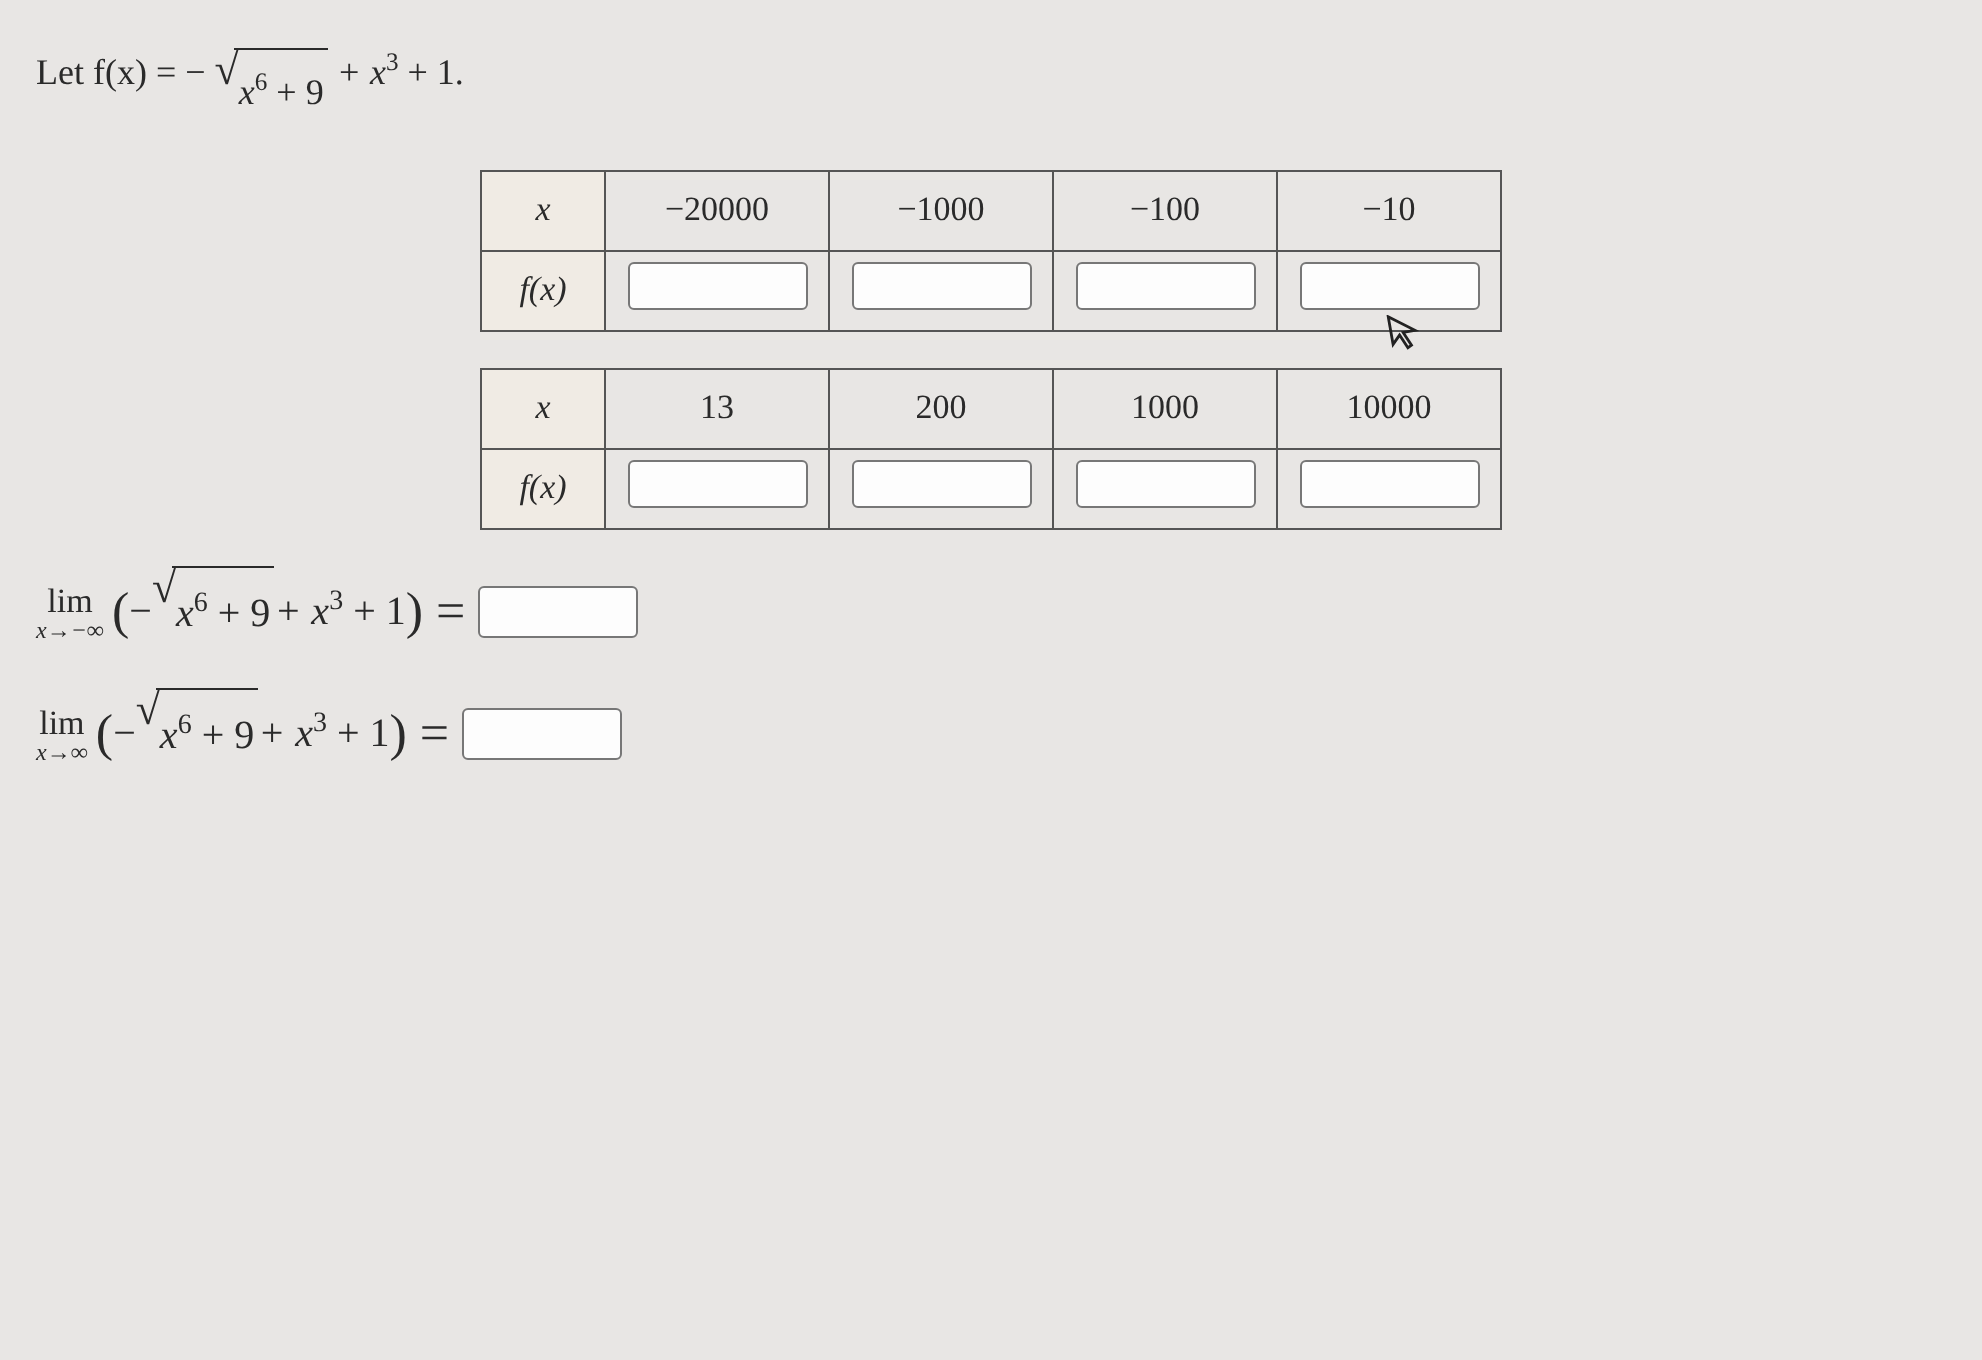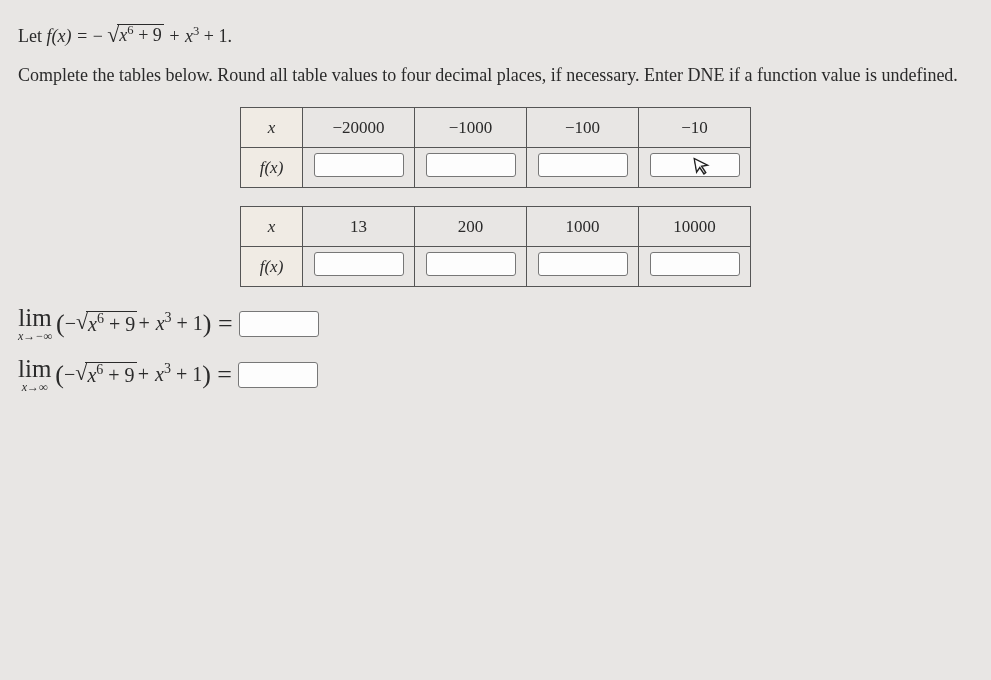--- a/index.html
+++ b/index.html
@@ -68,33 +68,33 @@
     display: flex;
     align-items: center;
   }
   .limstack {
     display: inline-flex;
     flex-direction: column;
     align-items: center;
     line-height: 1;
     margin-right: 4px;
   }
-  .limtop { font-size: 25px; }
+  .limtop { font-size: 17px; }
   .limbot { font-size: 12px; }
   .sqrt {
     display: inline-flex;
     align-items: flex-start;
   }
   .radical {
     font-size: 22px;
     line-height: 1;
   }
   .radicand {
     border-top: 1.5px solid #2a2a2a;
-    padding: 0 2px;
+    padding: 11px 2px;
     margin-left: -2px;
     line-height: 1.2;
   }
   sup { font-size: 0.7em; line-height: 0; }
   .answer-box {
     display: inline-block;
     width: 80px;
     height: 26px;
     border: 1px solid #777;
     border-radius: 3px;
@@ -111,34 +111,33 @@
     transform: rotate(-10deg);
   }
 </style>
 </head>
 <body>
 
 <div class="page">
 
   <div class="intro-line">
     <span>Let </span>
-    <span style="font-style:italic">f(x) = </span>
+    <span style="">f(x) = </span>
     <span>−</span>
     <span class="sqrt">
       <span class="radical">√</span>
       <span class="radicand">
         <span style="font-style:italic">x</span><sup>6</sup><span> + 9</span>
       </span>
     </span>
     <span>
       <span style="font-style:italic"> + x</span><sup>3</sup><span> + 1.</span>
     </span>
   </div>
 
-  <div class="instruction">Complete the tables below. Round all table values to four decimal places, if necessary. Enter DNE if a function value is undefined.</div>
 
   <div class="table-wrap">
     <table>
       <tbody>
           <tr>
         <td class="hcell" style="font-style:italic">x</td>
         <td class="vcell">−20000</td>
         <td class="vcell">−1000</td>
         <td class="vcell">−100</td>
         <td class="vcell">−10</td>

